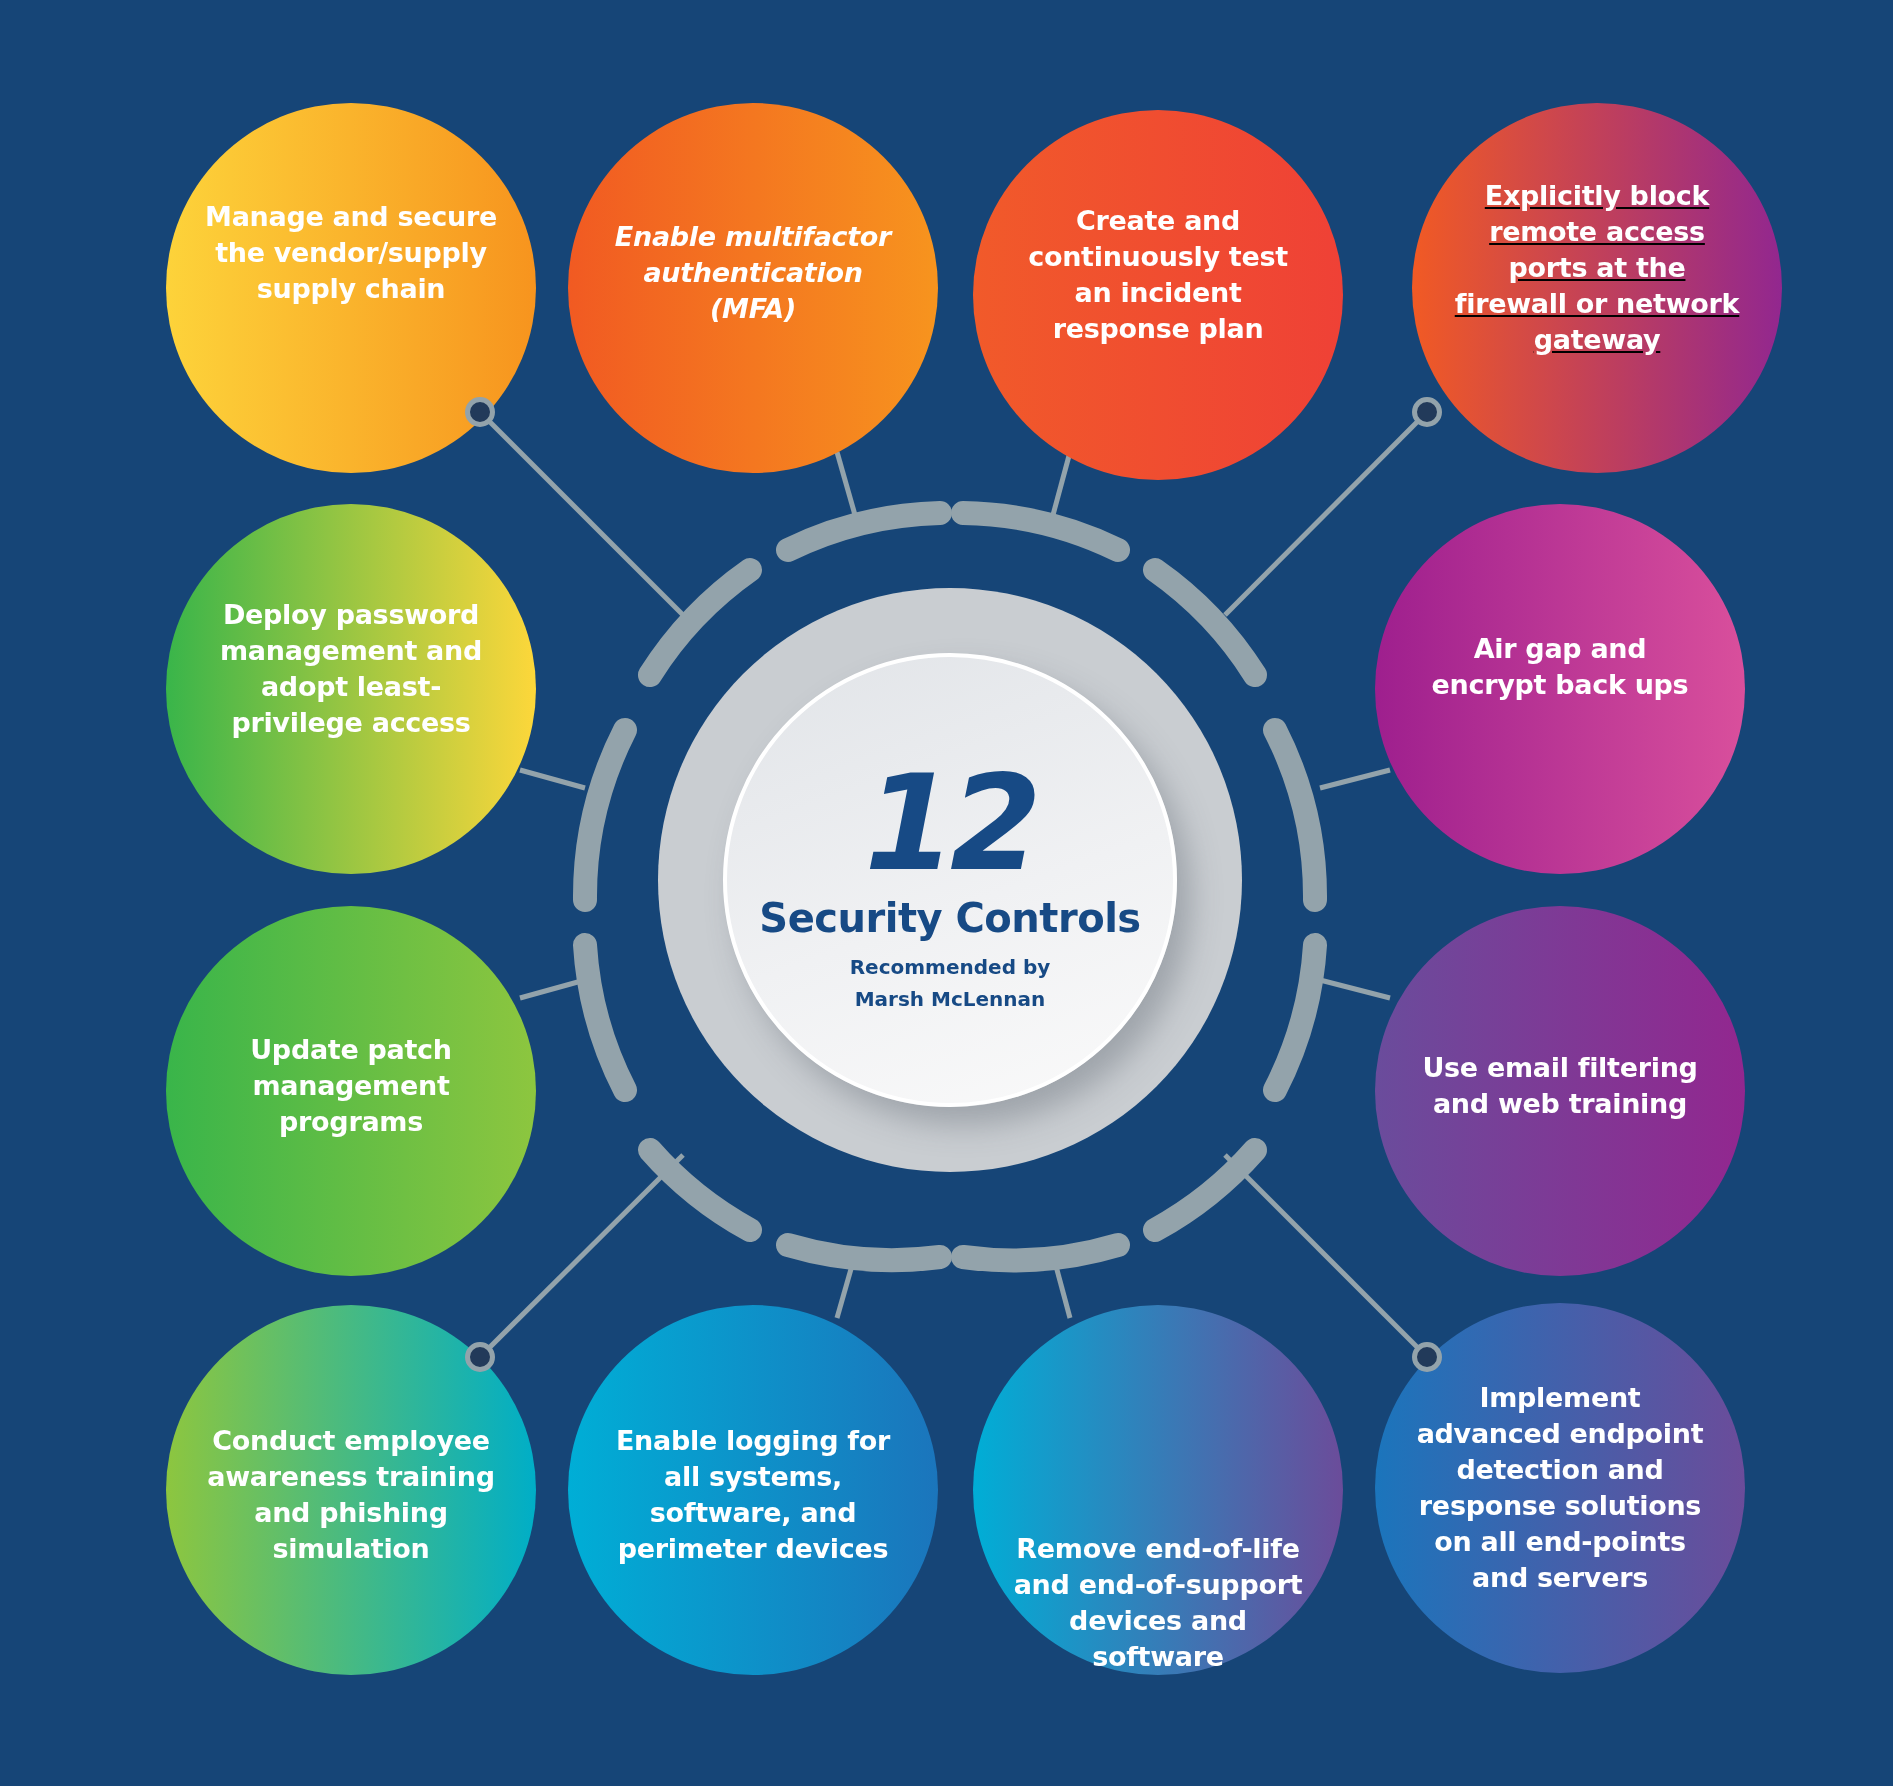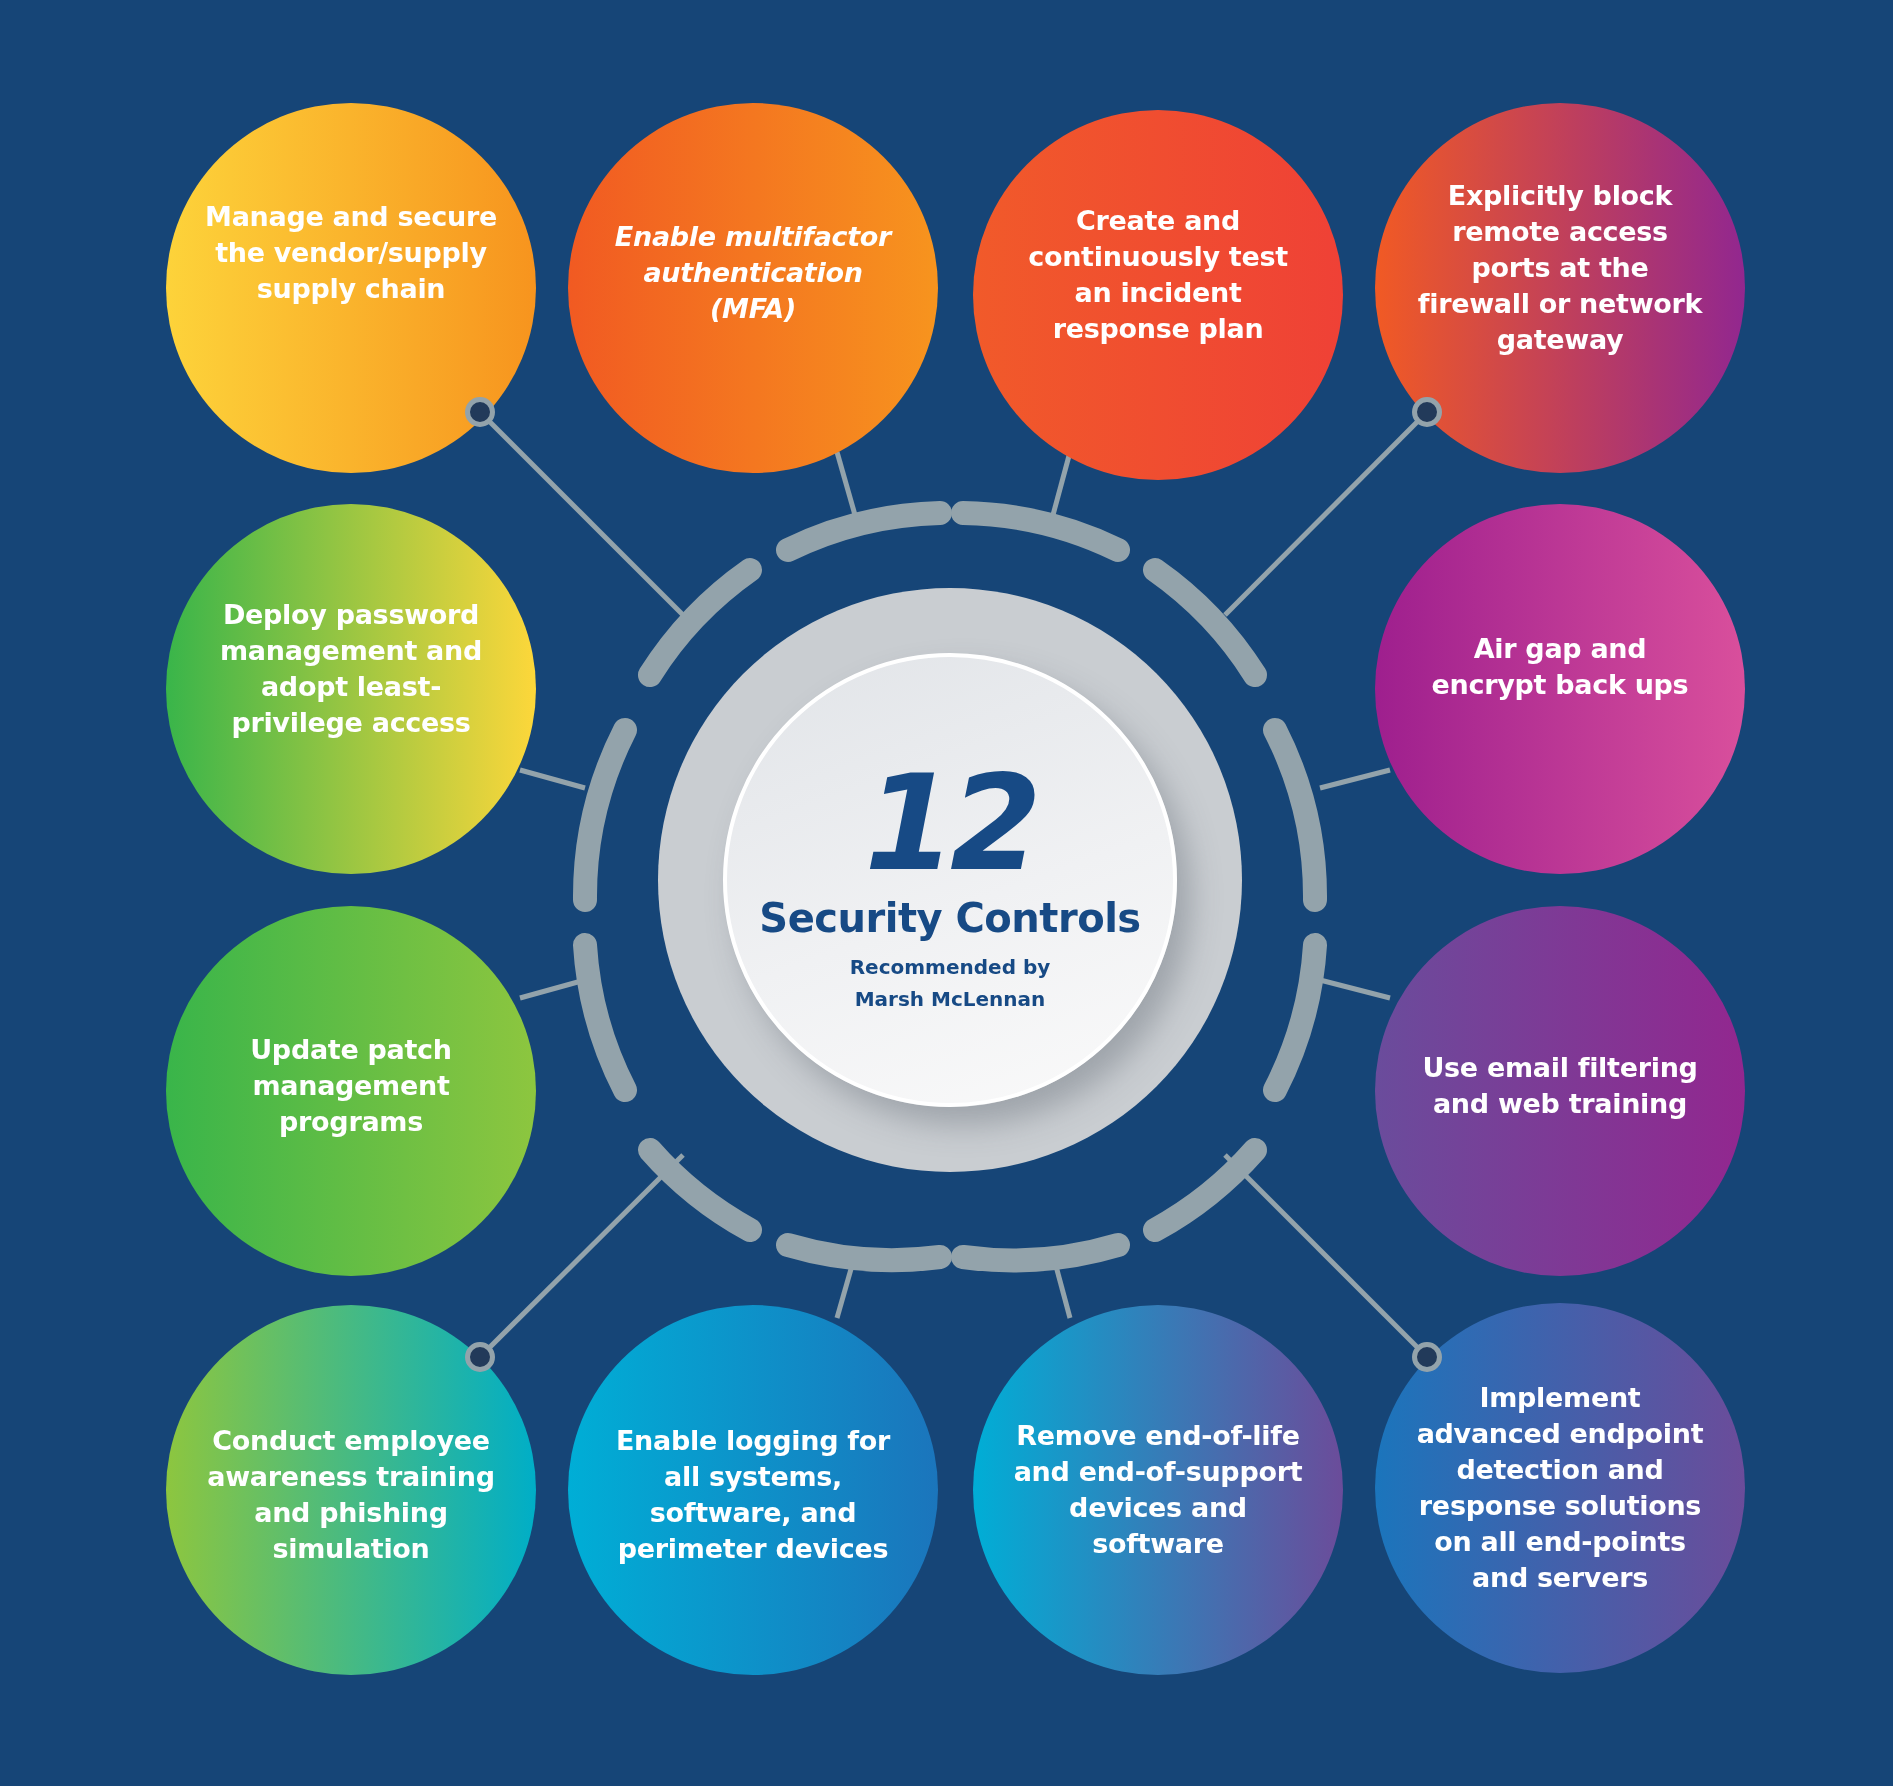--- a/index.html
+++ b/index.html
@@ -94,21 +94,21 @@
 
 <div class="node" style="left: 166px; top: 103px; background: linear-gradient(90deg, rgb(253, 211, 58), rgb(247, 148, 30));">
   <div class="node-label" style="margin-top:-70px">Manage and secure the vendor/supply supply chain</div>
 </div>
 <div class="node" style="left: 568px; top: 103px; background: linear-gradient(90deg, rgb(241, 90, 34), rgb(247, 148, 30)); font-style: italic;">
   <div class="node-label" style="margin-top:-30px">Enable multifactor authentication (MFA)</div>
 </div>
 <div class="node" style="left: 973px; top: 110px; background: linear-gradient(90deg, rgb(241, 90, 42), rgb(239, 65, 54));">
   <div class="node-label" style="margin-top:-40px">Create and continuously test an incident response plan</div>
 </div>
-<div class="node" style="left: 1375px; top: 103px; background: linear-gradient(90deg, rgb(241, 90, 36), rgb(146, 39, 143));">
+<div class="node" style="left: 1412px; top: 103px; background: linear-gradient(90deg, rgb(241, 90, 36), rgb(146, 39, 143)); text-decoration: underline;">
   <div class="node-label" style="margin-top:-40px">Explicitly block remote access ports at the firewall or network gateway</div>
 </div>
 
 <div class="node" style="left: 166px; top: 504px; background: linear-gradient(90deg, rgb(57, 181, 74), rgb(253, 215, 58));">
   <div class="node-label" style="margin-top:-40px">Deploy password management and adopt least-privilege access</div>
 </div>
 <div class="node" style="left: 1375px; top: 504px; background: linear-gradient(90deg, rgb(158, 31, 142), rgb(217, 79, 156));">
   <div class="node-label" style="margin-top:-45px">Air gap and encrypt back ups</div>
 </div>
 
@@ -118,21 +118,21 @@
 <div class="node" style="left: 1375px; top: 906px; background: linear-gradient(90deg, rgb(106, 76, 156), rgb(146, 39, 143));">
   <div class="node-label" style="margin-top:-10px">Use email filtering and web training</div>
 </div>
 
 <div class="node" style="left: 166px; top: 1305px; background: linear-gradient(90deg, rgb(141, 198, 63), rgb(0, 174, 199));">
   <div class="node-label" style="margin-top:10px">Conduct employee awareness training and phishing simulation</div>
 </div>
 <div class="node" style="left: 568px; top: 1305px; background: linear-gradient(90deg, rgb(0, 174, 214), rgb(27, 117, 188));">
   <div class="node-label" style="margin-top:10px">Enable logging for all systems, software, and perimeter devices</div>
 </div>
-<div class="node" style="left: 973px; top: 1305px; background: linear-gradient(90deg, rgb(0, 174, 214), rgb(107, 76, 154));">
+<div class="node" style="left: 973px; top: 1305px; background: linear-gradient(90deg, rgb(0, 174, 214), rgb(107, 76, 154)); align-items: flex-end;">
   <div class="node-label" style="margin-top:0px">Remove end-of-life and end-of-support devices and software</div>
 </div>
 <div class="node" style="left: 1375px; top: 1303px; background: linear-gradient(90deg, rgb(27, 117, 188), rgb(107, 76, 154));">
   <div class="node-label" style="margin-top:0px">Implement advanced endpoint detection and response solutions on all end-points and servers</div>
 </div>
 
 <div class="dot" style="left:480px;top:412px;"></div>
 <div class="dot" style="left:1427px;top:412px;"></div>
 <div class="dot" style="left:480px;top:1357px;"></div>
 <div class="dot" style="left:1427px;top:1357px;"></div>

